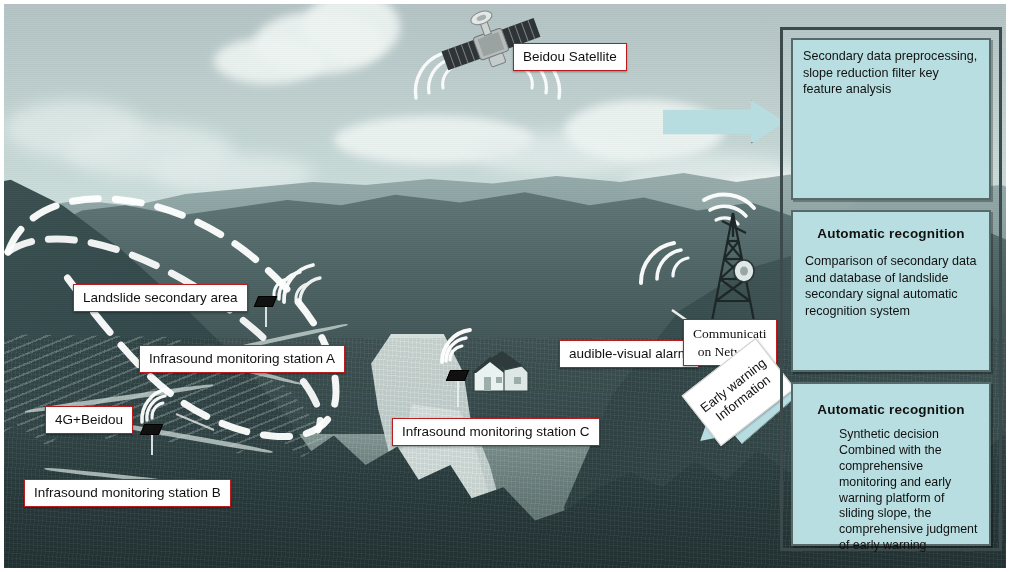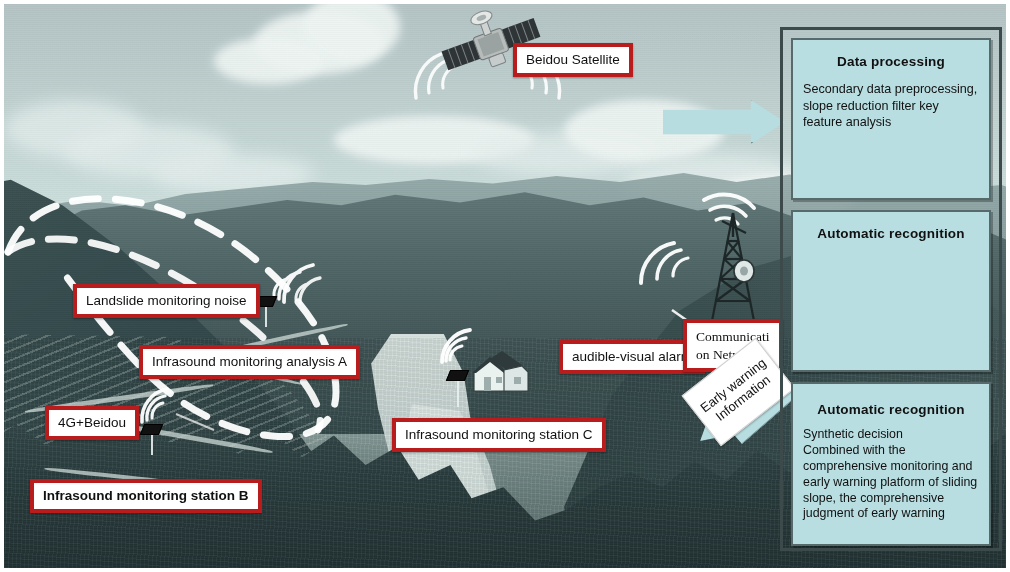--- a/index.html
+++ b/index.html
@@ -98,22 +98,23 @@
 
   
   .lbl{
     position:absolute;
     background:#ffffff;
     color:#111;
     font-size:13.5px;
     line-height:1.15;
     padding:5px 9px;
     white-space:nowrap;
-    border:4px solid #b91c1c;
+    border:1px solid #b91c1c;
     box-shadow:0 1px 2px rgba(0,0,0,.35);
+    text-align:center;
   }
 
   
   .arrow-teal{
     position:absolute;
     background:#b7dde0;
     border:1px solid #6d8b8d;
   }
   
   #arrow-monitoring{
@@ -362,27 +363,27 @@
     <div class="panel-ic"></div>
       <div class="pole"></div>
   </div>
   <div class="sensor" style="left:448px;top:370px;">
     <div class="panel-ic"></div>
       <div class="pole" style="height:26px"></div>
   </div>
 
   <div class="lbl" style="left:513px;top:43px;">Beidou Satellite</div>
 
-  <div class="lbl" style="left:73px;top:284px;">Landslide monitoring noise</div>
-
-  <div class="lbl" style="left:139px;top:345px;">Infrasound monitoring analysis A</div>
+  <div class="lbl" style="left:73px;top:284px;">Landslide secondary area</div>
+
+  <div class="lbl" style="left:139px;top:345px;">Infrasound monitoring station A</div>
 
   <div class="lbl" style="left:45px;top:406px;">4G+Beidou</div>
 
-  <div class="lbl" style="left:30px;top:479px;font-weight:bold;">Infrasound monitoring station B</div>
+  <div class="lbl" style="left:24px;top:479px;">Infrasound monitoring station B</div>
 
   <div class="lbl" style="left:392px;top:418px;">Infrasound monitoring station C</div>
 
   <div class="lbl" style="left:559px;top:340px;">audible-visual alarm</div>
 
 
   <div class="lbl" style="left:683px;top:319px;white-space:pre;line-height:1.3;font-family:Liberation Serif, serif;">Communicati
 on Network</div>
 
   <div id="arrow-monitoring" class="arrow-teal">
@@ -395,29 +396,29 @@
       <div class="ew-txt">
         <span>Early warning</span><br>
         <span>Information</span>
       </div>
     </div>
   </div>
 
   <div id="panel">
 
     <div class="pbox" id="pbox-1">
-      <div class="ptitle">Data processing</div>
       <div class="pbody">Secondary data preprocessing, slope reduction filter key feature analysis</div>
     </div>
 
     <div class="pbox" id="pbox-2">
       <div class="ptitle">Automatic recognition</div>
+      <div class="pbody">Comparison of secondary data and database of landslide secondary signal automatic recognition system</div>
     </div>
 
     <div class="pbox" id="pbox-3">
       <div class="ptitle">Automatic recognition</div>
-      <div class="pbody" style="white-space:pre-line;">Synthetic decision
+      <div class="pbody" style="white-space:pre-line;margin-left:36px;">Synthetic decision
 Combined with the comprehensive monitoring and early warning platform of sliding slope, the comprehensive judgment of early warning</div>
     </div>
 
   </div>
 
 </div>
 
 </body></html>

